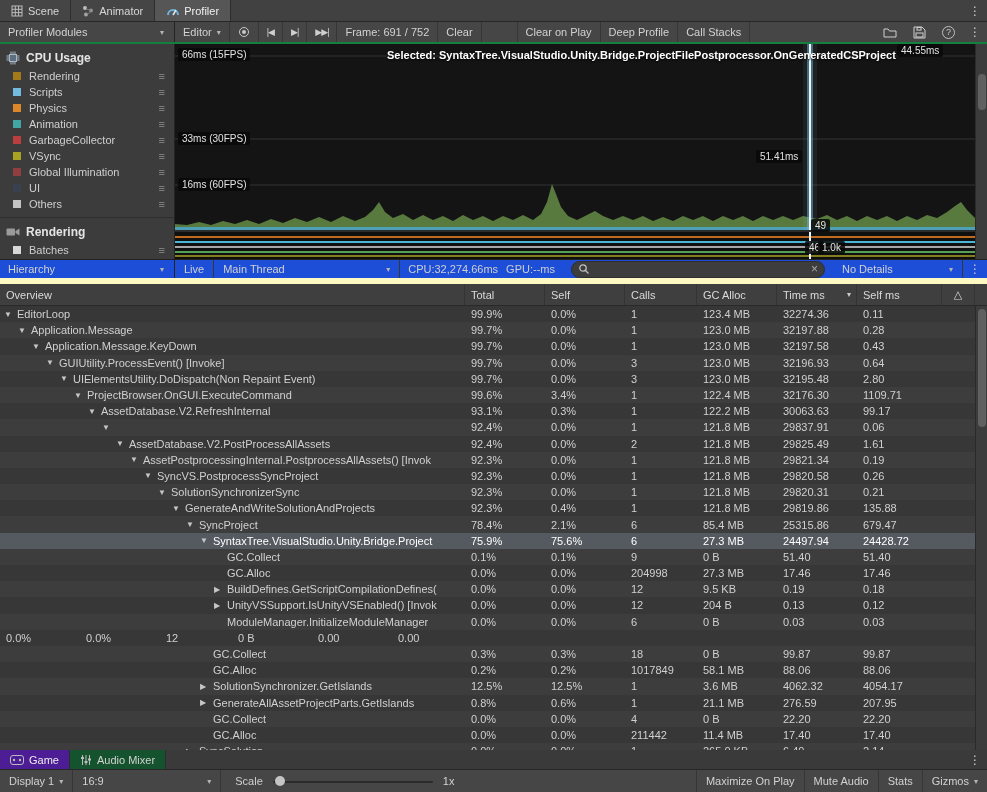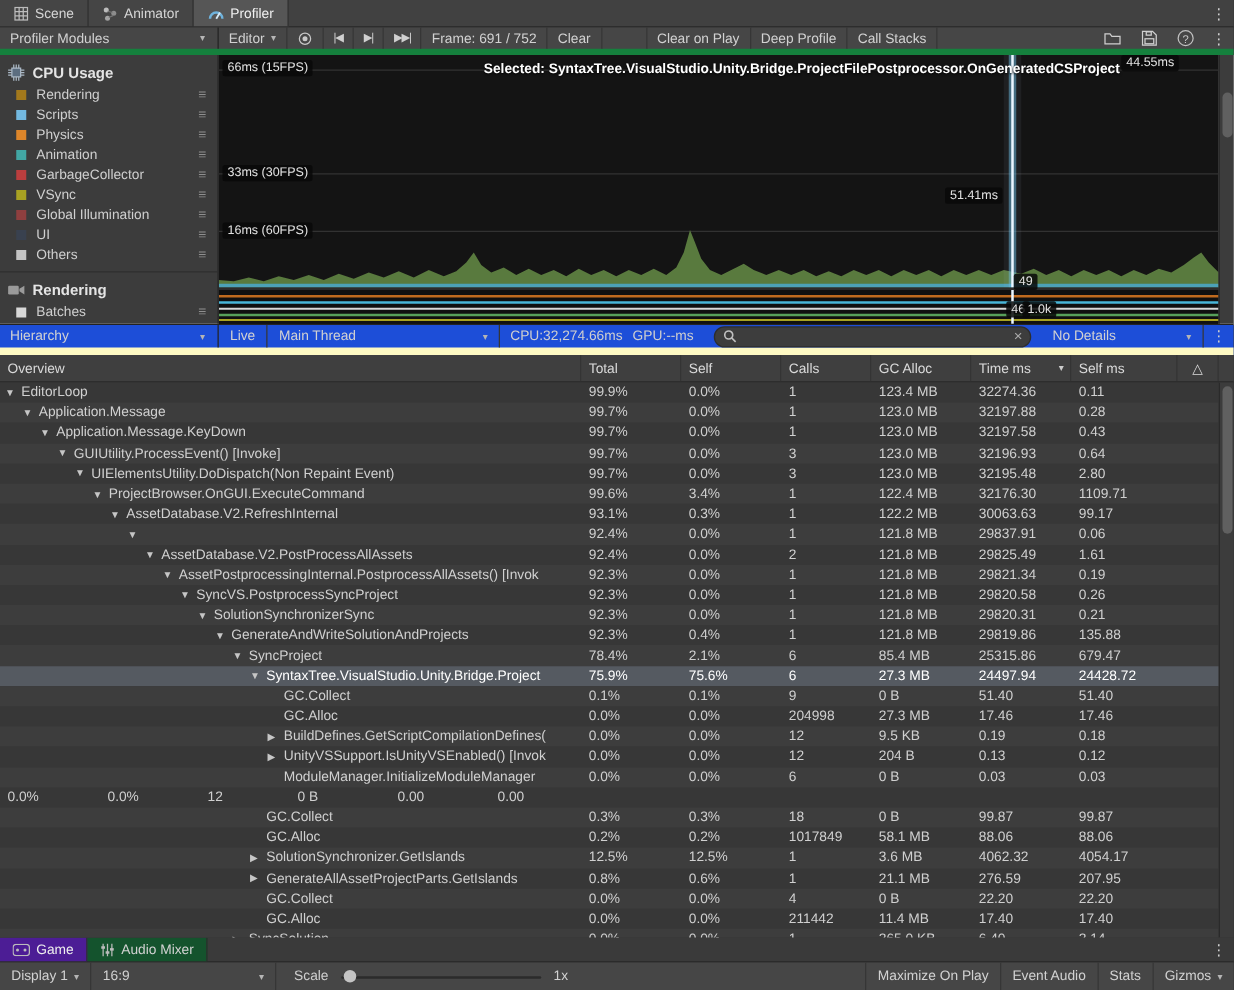--- a/index.html
+++ b/index.html
@@ -9,30 +9,30 @@
 .dd{font-size:8px;color:#b5b5b5;margin-left:5px}
 .kebab{color:#cfcfcf;font-size:12px;padding:0 6px;display:flex;align-items:center}
 
 
 .tabstrip{height:22px;background:#414141;border-bottom:1px solid #272727;display:flex;align-items:stretch}
 .tab{display:flex;align-items:center;gap:5px;padding:0 11px;background:#454545;border-right:1px solid #2d2d2d;color:#d6d6d6}
 .tab.active{background:#565656;color:#f0f0f0}
 .tstretch{flex:1}
 
 
-.toolbar{height:22px;background:#464646;border-bottom:5px solid #15803d;display:flex;align-items:stretch}
+.toolbar{height:22px;background:#464646;border-bottom:2px solid #15803d;display:flex;align-items:stretch}
 .tcell{display:flex;align-items:center;padding:0 8px;border-right:1px solid #363636;white-space:nowrap}
 .modules-dd{width:175px;justify-content:space-between;border-right:1px solid #232323;padding-right:10px}
 .navg{font-size:9px;letter-spacing:-1px;color:#d0d0d0}
 .tgap{width:36px;border-right:1px solid #363636}
 .tstretch2{flex:1}
 .helpc{width:13px;height:13px;border:1px solid #c0c0c0;border-radius:50%;font-size:9px;display:flex;align-items:center;justify-content:center;color:#c8c8c8}
 
 
-.main{height:216px;display:flex;background:#ffffff;border-bottom:1px solid #232323}
+.main{height:216px;display:flex;background:#7dd3fc;border-bottom:1px solid #232323}
 .modules{width:175px;flex:none;border-right:1px solid #232323;overflow:hidden;background:#3c3c3c}
 .module-header{height:20px;display:flex;align-items:center;gap:6px;padding:0 6px;margin-top:4px}
 .mtitle{font-weight:bold;font-size:12px;color:#e4e4e4}
 .module-sep{border-top:1px solid #2e2e2e;margin-top:5px}
 .legend-item{height:16px;display:flex;align-items:center;padding:0 9px 0 13px}
 .legend-swatch{width:8px;height:8px;margin-right:8px;flex:none}
 .legend-label{flex:1;color:#cfcfcf;overflow:hidden;white-space:nowrap}
 .legend-handle{color:#8f8f8f;font-size:11px}
 
 .chart{flex:1;position:relative;background:#141414;overflow:hidden}
@@ -798,21 +798,21 @@
   <div class="slider">
     <div class="track"></div>
     <div class="knob"></div>
   </div>
   <div class="scale-val">1x</div>
   <div class="bstretch"></div>
   <div class="bcell right">
       <span>Maximize On Play</span>
     </div>
   <div class="bcell right">
-      <span>Event Audio</span>
+      <span>Mute Audio</span>
     </div>
   <div class="bcell right">
       <span>Stats</span>
     </div>
   <div class="bcell right">
       <span>Gizmos</span>
       <span class="dd">▾</span>
     </div>
 </div>
 

